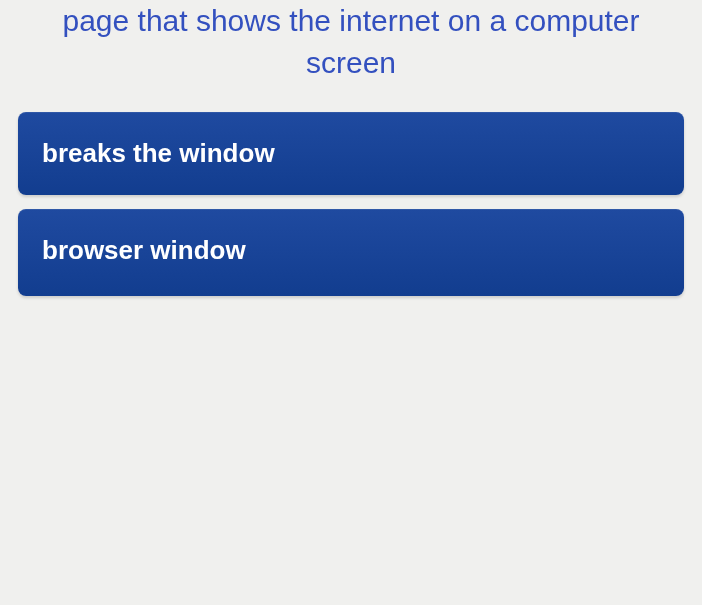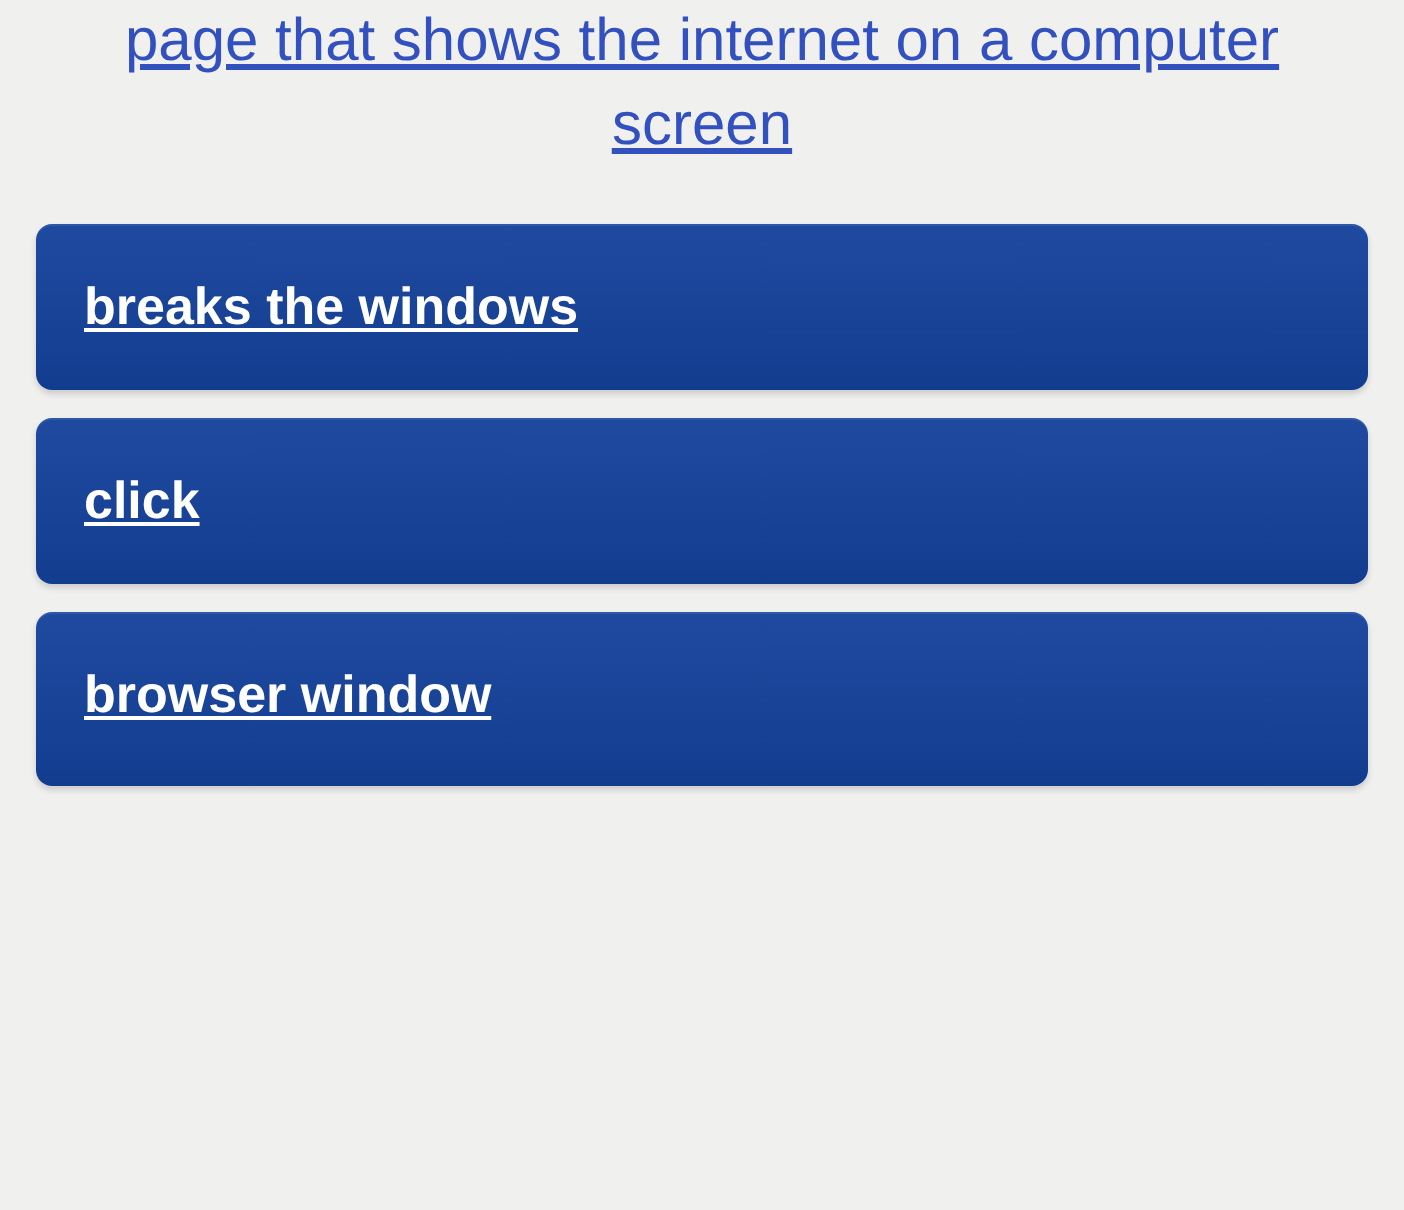--- a/index.html
+++ b/index.html
@@ -1,19 +1,18 @@
 <!DOCTYPE html>
 <html><head>
   <meta charset="utf-8">
   <style>
     * {
       box-sizing: border-box;
       margin: 0;
       padding: 0;
-      text-decoration: underline;
     }
     body {
       width: 702px;
       height: 605px;
       background: #f0f0ee;
       font-family: Arial, Helvetica, sans-serif;
       display: flex;
       flex-direction: column;
       padding: 0 18px;
       overflow: hidden;
@@ -47,21 +46,20 @@
       padding-bottom: 30px;
     }
   </style>
 </head>
 <body>
 
 <div class="question-text">page that shows the internet on a computer screen</div>
 
 <div class="options-container">
 
-  <button class="option-button">breaks the windows</button>
+  <button class="option-button">breaks the window</button>
 
 
-  <button class="option-button">click</button>
 
 
   <button class="option-button partial">browser window</button>
 
 </div>
 
 </body></html>

